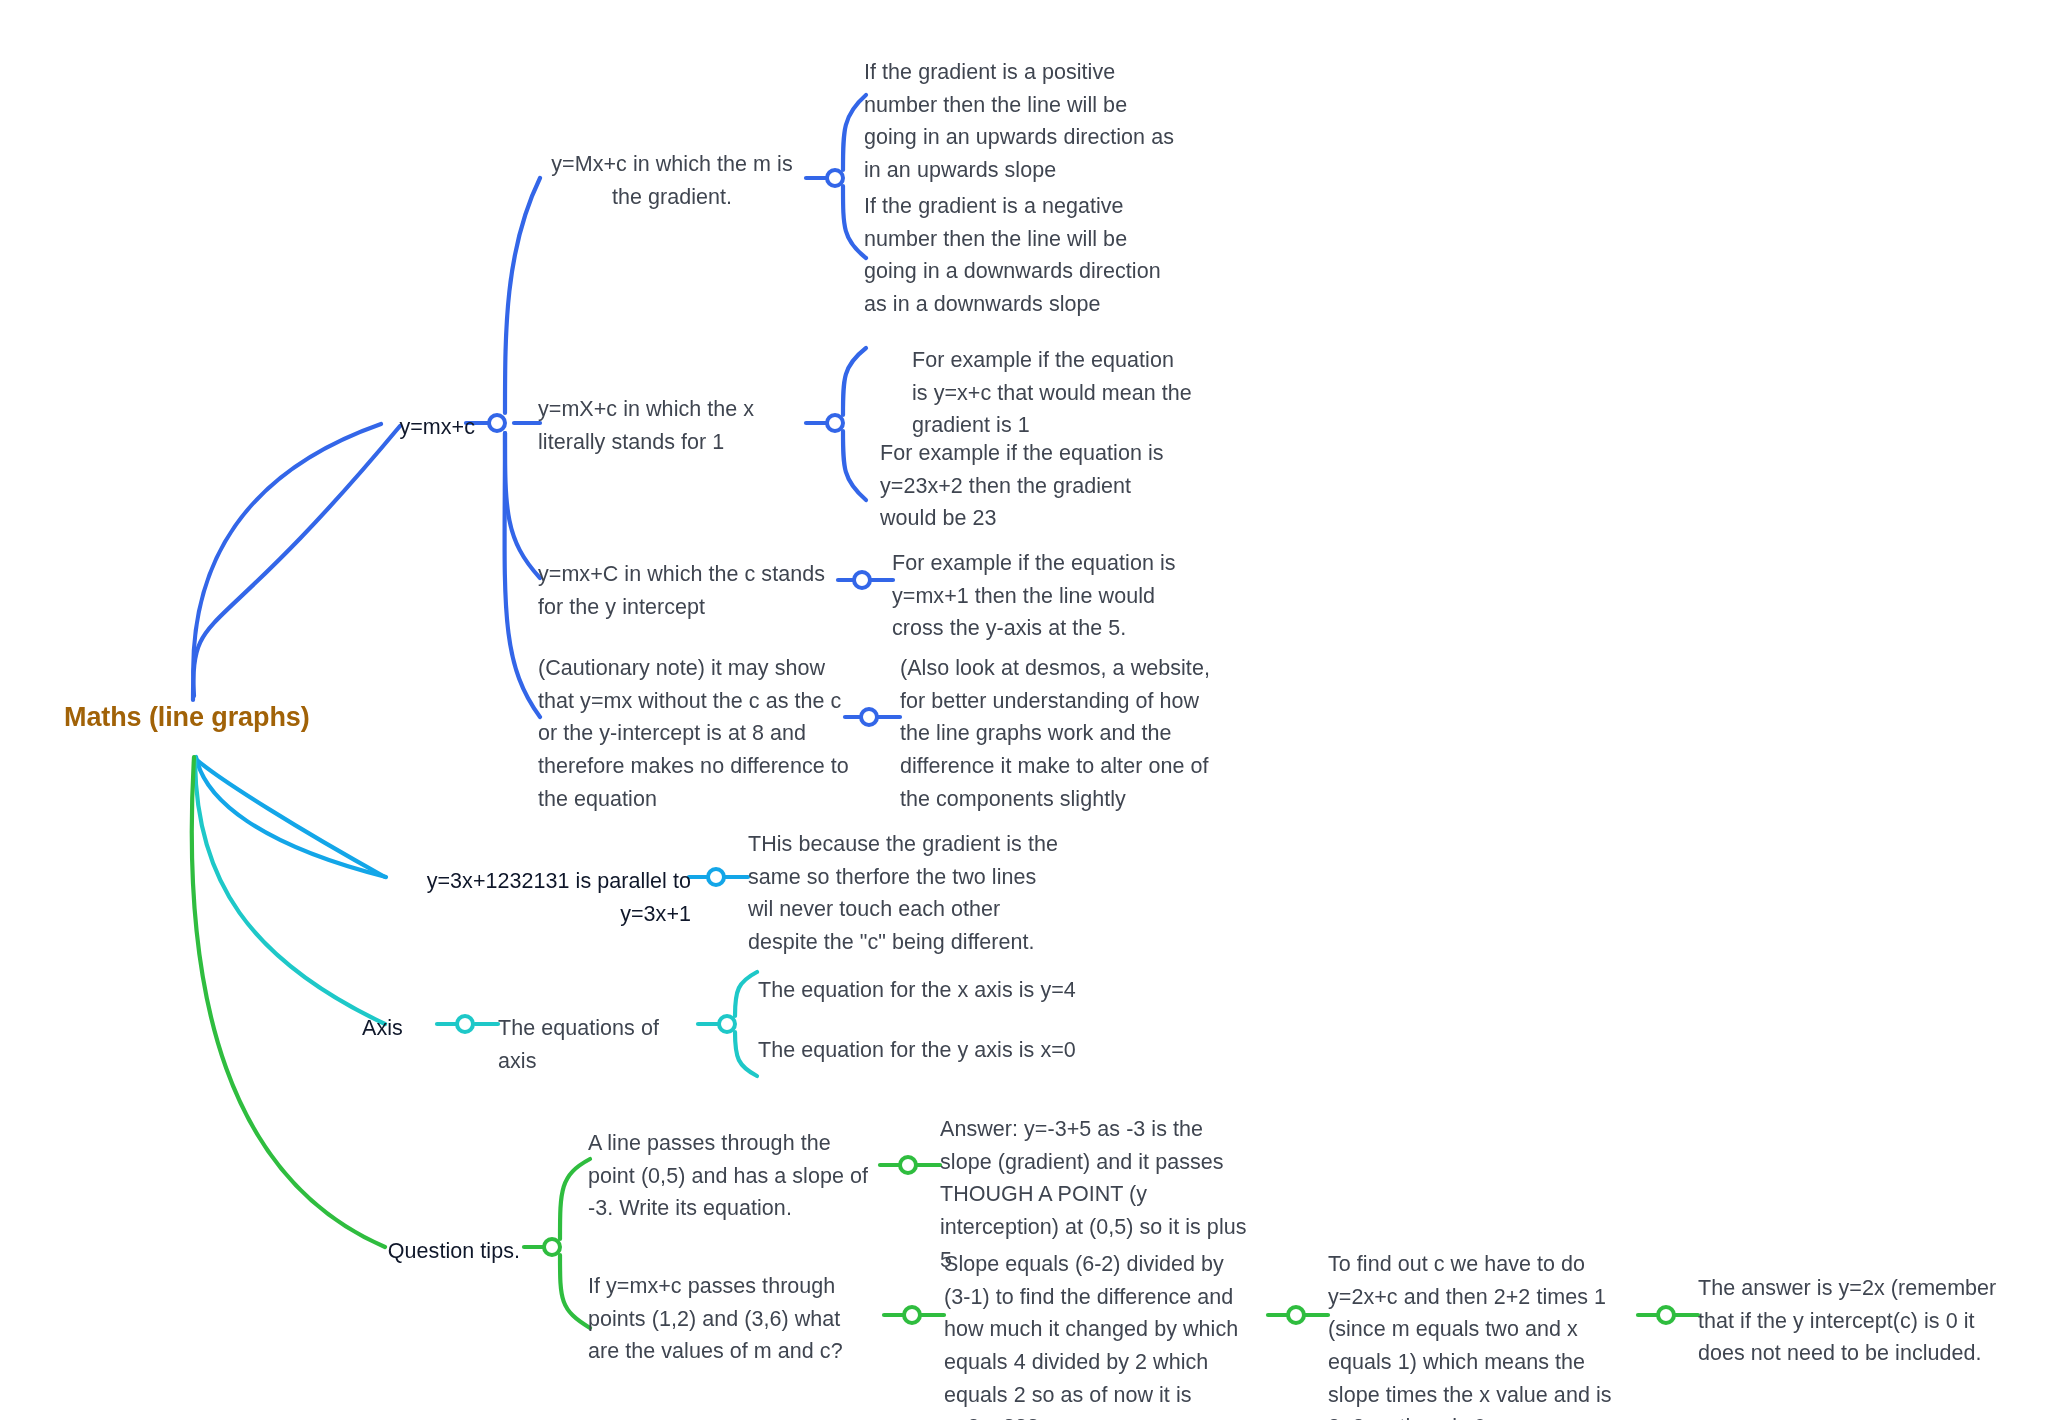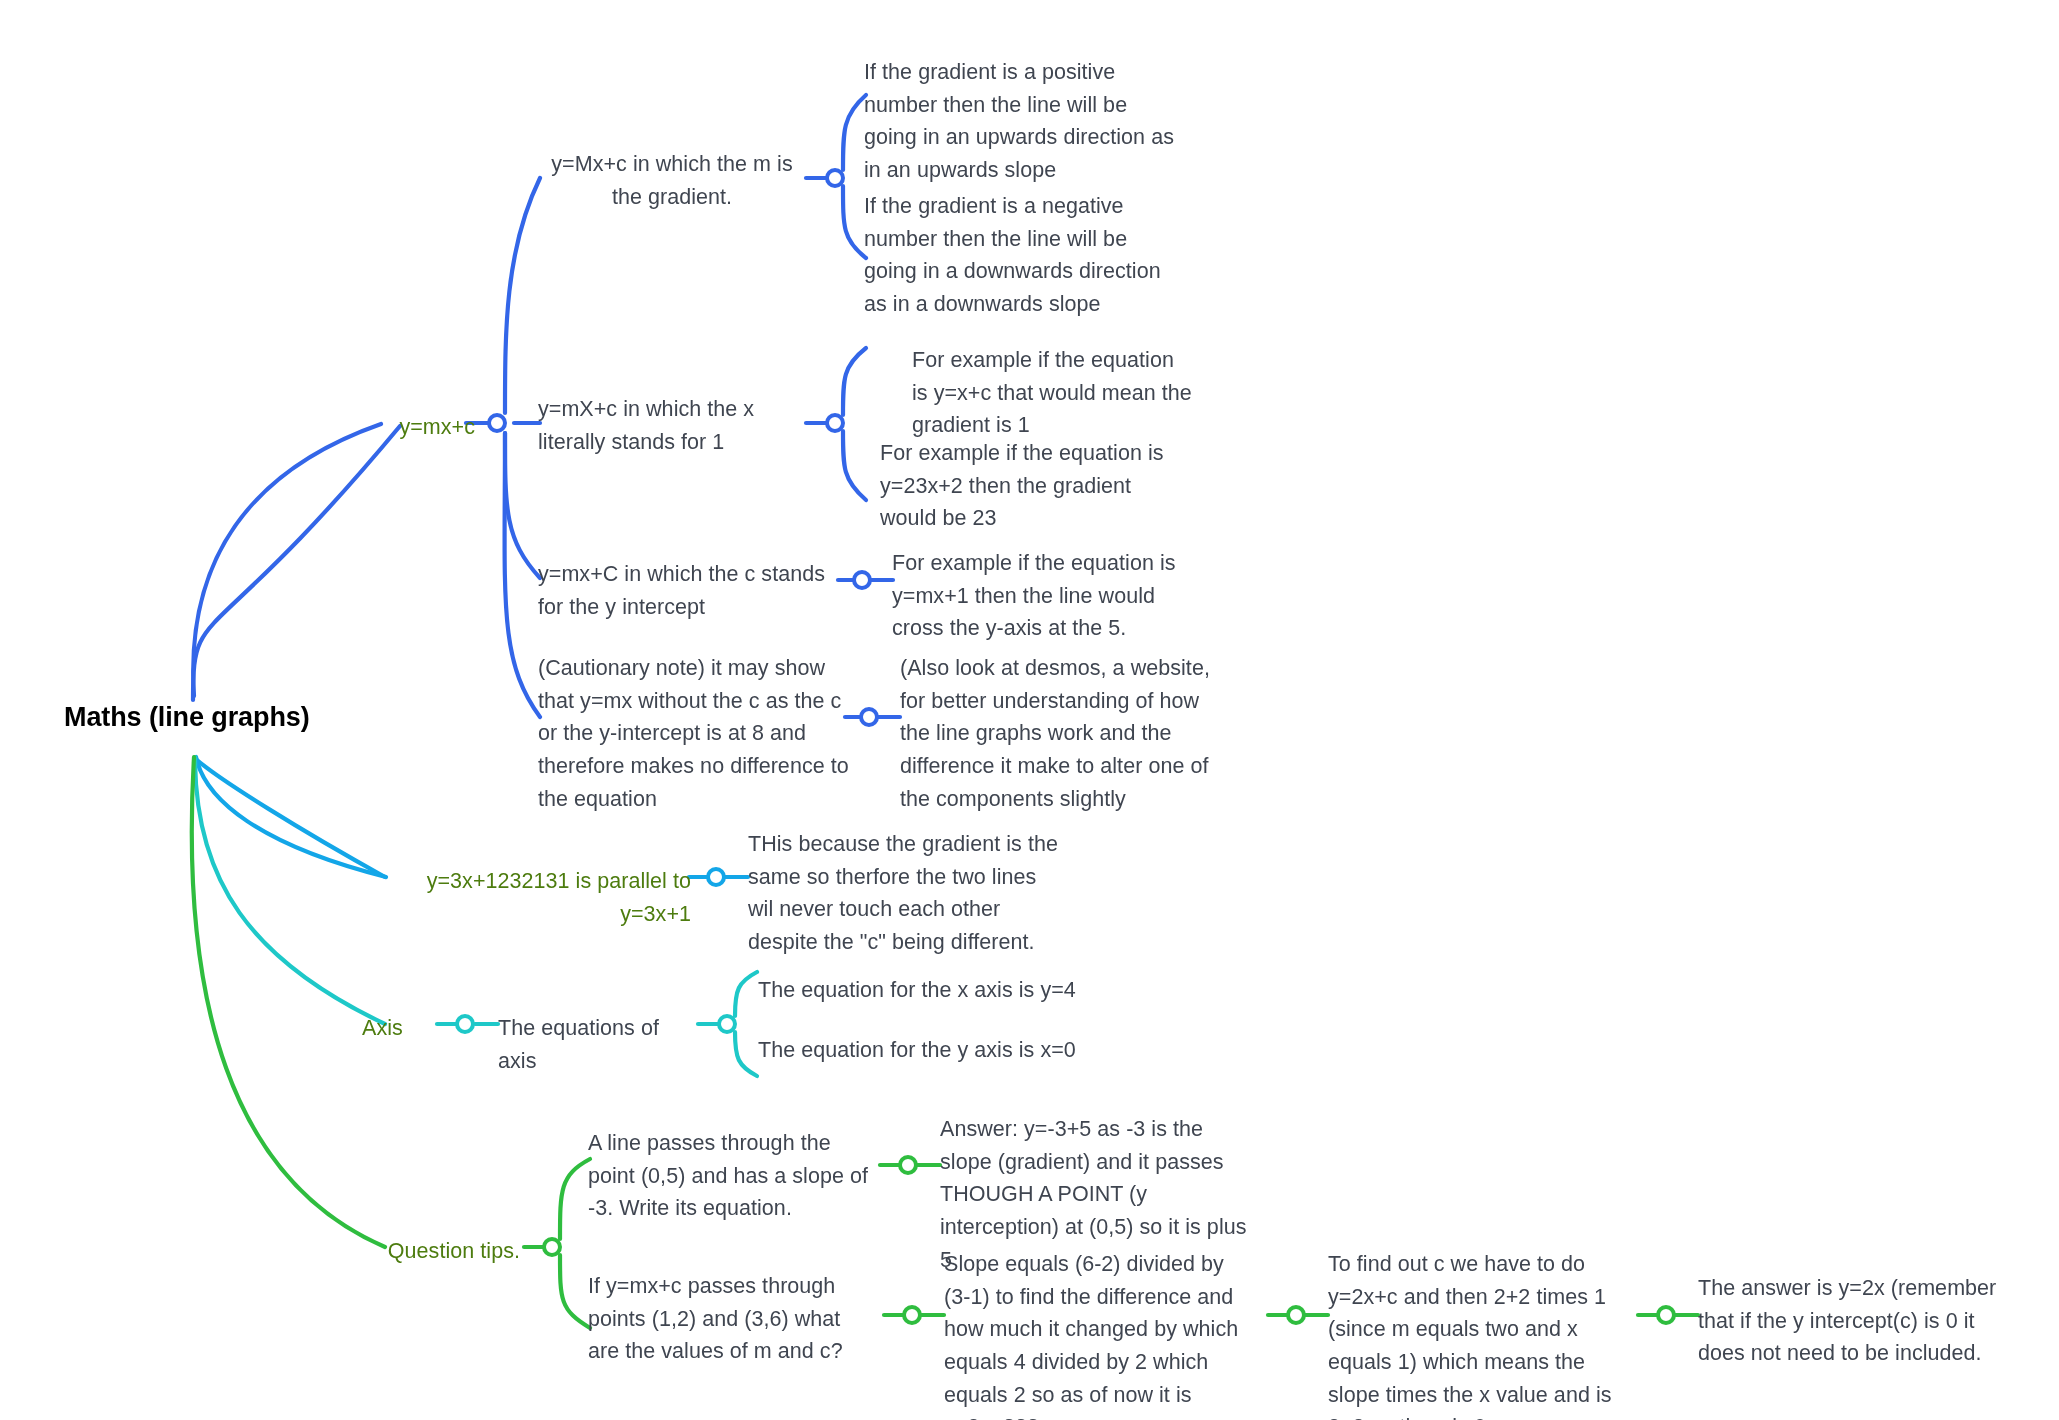--- a/index.html
+++ b/index.html
@@ -31,26 +31,26 @@
     position: absolute;
     font-size: 21.5px;
     line-height: 1.52;
     color: #3f4550;
     letter-spacing: 0.05px;
     white-space: pre-wrap;
   }
   .node.root {
     font-size: 27px;
     font-weight: bold;
-    color: #000000;
+    color: #a16207;
     letter-spacing: -0.1px;
   }
   .node.lvl1 {
     font-size: 21.5px;
-    color: #4d7c0f;
+    color: #0f172a;
   }
   .hub {
     position: absolute;
     width: 20px;
     height: 20px;
     border-radius: 50%;
     background: #ffffff;
     box-sizing: border-box;
   }
   .hub.blue   { border: 4.5px solid #3366e8; }

